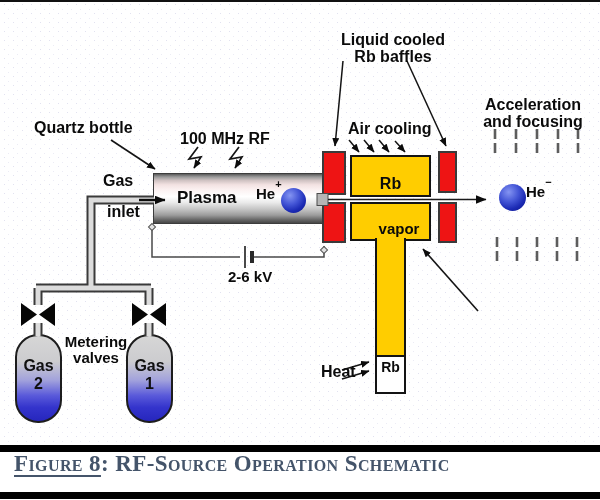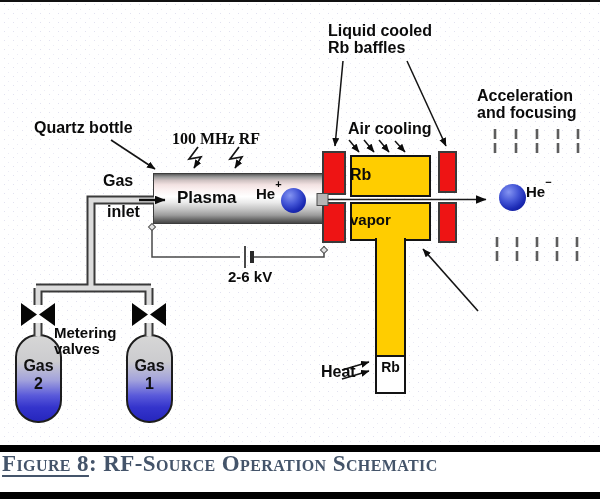--- a/index.html
+++ b/index.html
@@ -14,21 +14,21 @@
     background:
       radial-gradient(circle,#e2e2f0 0.9px,transparent 1px) 0 0/9px 9px,
       radial-gradient(circle,#ececf5 0.9px,transparent 1px) 4px 5px/9px 9px,
       #fff;
   }
   .abs{position:absolute;}
   .lbl{
     position:absolute;font-weight:bold;color:#0b0b0b;font-size:16px;
     line-height:17px;white-space:nowrap;z-index:6;
   }
-  .ctr{text-align:left;white-space:normal;}
+  .ctr{text-align:center;white-space:normal;margin-top:9px;}
   sup.chg{font-size:11px;position:relative;top:-5px;font-weight:bold;}
   
   .topline{left:0;top:0;width:600px;height:2px;background:#111;z-index:7;}
   
   .tube{
     left:153px;top:173px;width:171px;height:51px;box-sizing:border-box;
     border:1px solid #3c3c3c;z-index:2;
     background:linear-gradient(180deg,
       #5a5a5a 0%,#9a9a9a 6%,#cfc2c2 13%,#f3e2e2 22%,#fbf1f1 32%,
       #ffffff 46%,#ebebeb 58%,#c4c4c4 72%,#9c9c9c 84%,#636363 94%,#474747 100%);
@@ -73,21 +73,21 @@
   .bottle-1{left:126px;top:334px;}
   
   svg.anno{position:absolute;left:0;top:0;z-index:5;}
   
   .cap-bar{position:absolute;left:0;width:600px;height:7px;background:#000;z-index:7;}
   .caption{
     position:absolute;left:2px;top:451px;width:596px;z-index:7;
     font-family:"Liberation Serif",serif;font-weight:bold;font-size:23px;
     font-variant:small-caps;color:#44546a;letter-spacing:0.4px;white-space:nowrap;
   }
-  .caption .fig{text-decoration:underline;text-decoration-thickness:2px;text-underline-offset:4px;}
+  .caption .fig{text-decoration:underline;text-decoration-thickness:2px;text-underline-offset:4px;margin-left:12px;}
 </style>
 </head>
 <body>
 
 <div class="stage">
   <div class="diagram-bg abs"></div>
   <div class="topline abs"></div>
 
   <div class="tube abs"></div>
   <div class="ybox chamber-top"></div>
@@ -168,21 +168,21 @@
     <g stroke="#5d5d5d" stroke-width="2.6" stroke-dasharray="10 4">
       <line x1="497" y1="237" x2="497" y2="265"></line>
       <line x1="517" y1="237" x2="517" y2="265"></line>
       <line x1="537" y1="237" x2="537" y2="265"></line>
       <line x1="557" y1="237" x2="557" y2="265"></line>
       <line x1="577" y1="237" x2="577" y2="265"></line>
     </g>
   </svg>
 
   <div class="lbl" style="left:34px;top:119px;">Quartz bottle</div>
-  <div class="lbl" style="left:172px;top:130px;font-family:Liberation Serif, serif;">100 MHz RF</div>
+  <div class="lbl" style="left:180px;top:130px;">100 MHz RF</div>
   <div class="lbl" style="left:103px;top:172px;">Gas</div>
   <div class="lbl" style="left:107px;top:203px;">inlet</div>
   <div class="lbl" style="left:177px;top:189px;font-size:17px;">Plasma</div>
   <div class="lbl" style="left:256px;top:181px;font-size:15px;"><span>He</span><sup class="chg">+</sup></div>
   <div class="lbl" style="left:228px;top:268px;font-size:15px;">2-6 kV</div>
 
   <div class="lbl ctr" style="left:328px;top:23px;width:130px;line-height:16.5px;">
     <div>Liquid cooled</div>
     <div>Rb baffles</div>
   </div>

